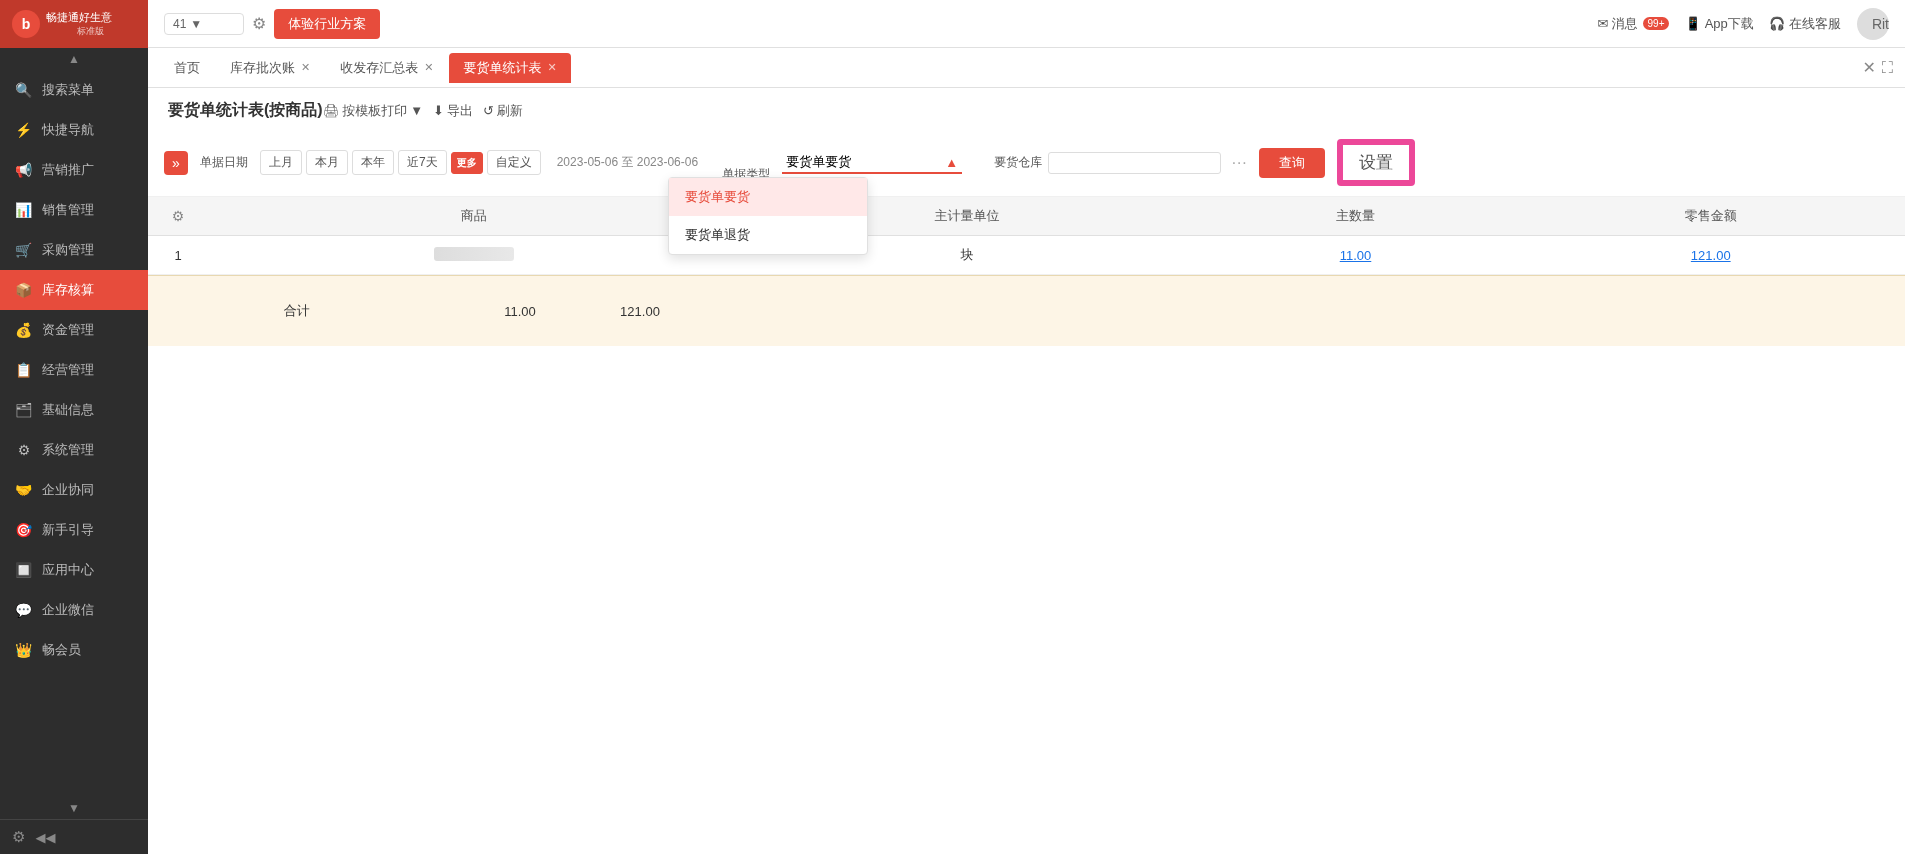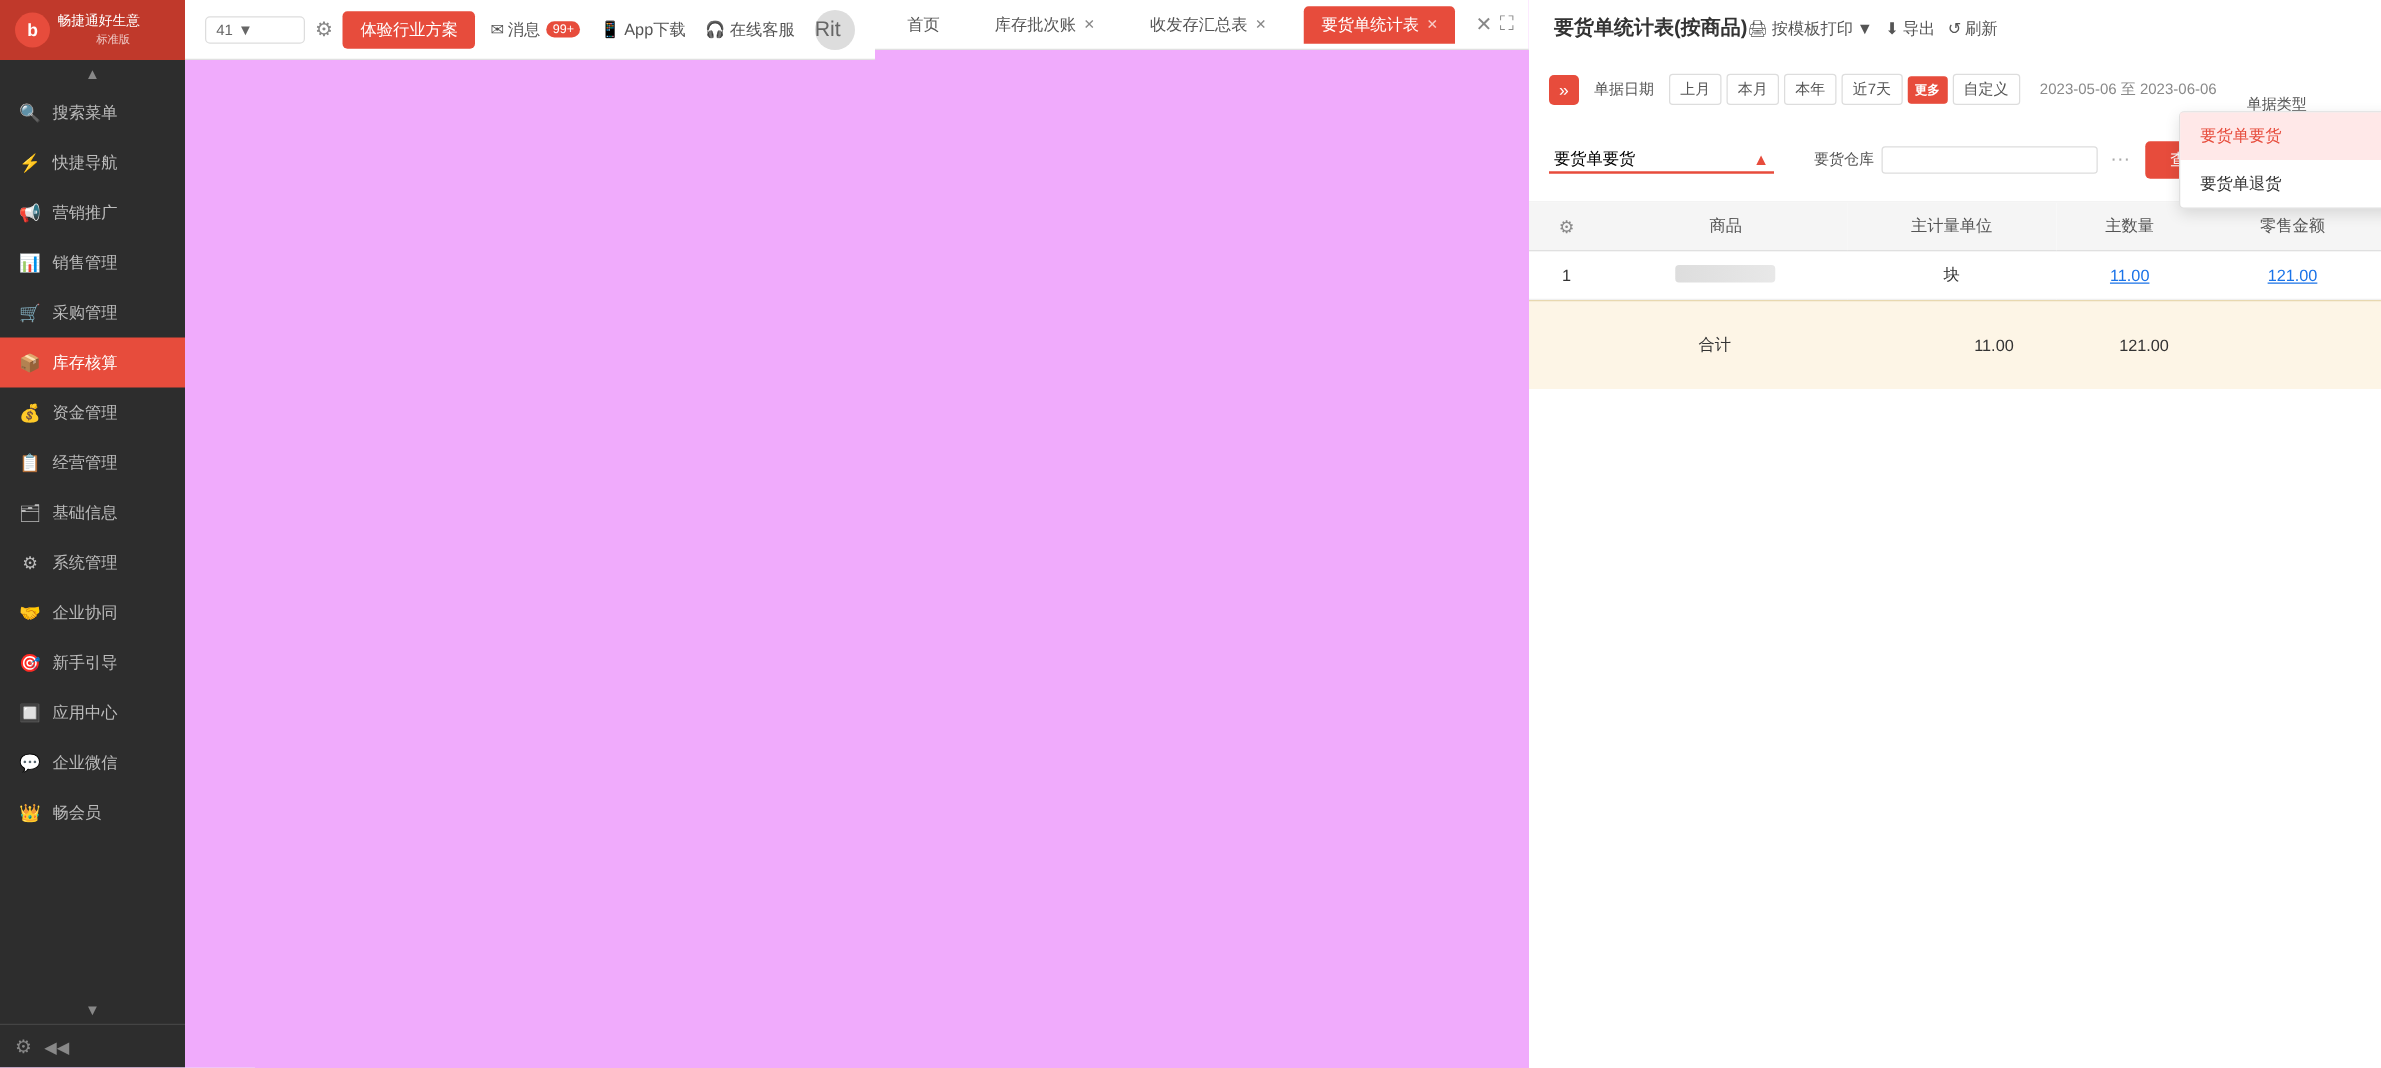--- a/index.html
+++ b/index.html
@@ -60,21 +60,21 @@
       display: flex;
       align-items: center;
       padding: 8px 12px;
       border-top: 1px solid #444;
       color: #888;
       font-size: 12px;
       gap: 10px;
     }
 
     
-    .main { flex: 1; display: flex; flex-direction: row; background: #f0abfc; overflow: hidden; }
+    .main { flex: 1; display: flex; flex-direction: column; background: #7f1d1d; overflow: hidden; }
 
     
     .topbar {
       background: white;
       border-bottom: 1px solid #e0e0e0;
       display: flex;
       align-items: center;
       padding: 0 16px;
       height: 48px;
       gap: 12px;
@@ -120,21 +120,21 @@
     .topbar-icon-item { display: flex; align-items: center; gap: 3px; cursor: pointer; }
 
     
     .tabs-bar {
       background: white;
       border-bottom: 1px solid #e0e0e0;
       display: flex;
       align-items: center;
       padding: 0 12px;
       height: 40px;
-      gap: 16px;
+      gap: 2px;
       flex-shrink: 0;
     }
     .tab {
       display: flex;
       align-items: center;
       padding: 6px 14px;
       font-size: 13px;
       cursor: pointer;
       color: #555;
       border-radius: 4px 4px 0 0;
@@ -418,21 +418,21 @@
         <span class="badge-red">99+</span>
       </div>
       <div class="topbar-icon-item">
         <span>📱</span>
         <span>App下载</span>
       </div>
       <div class="topbar-icon-item">
         <span>🎧</span>
         <span>在线客服</span>
       </div>
-      <div class="topbar-avatar" style="display:flex;align-items:center;justify-content:flex-start;font-size:17px;color:#666;background:#ddd;cursor:pointer;">
+      <div class="topbar-avatar" style="display:flex;align-items:center;justify-content:flex-end;font-size:14px;color:#666;background:#ddd;cursor:pointer;">
         <span>Rit</span>
       </div>
     </div>
   </div>
 
   <div class="tabs-bar">
     <div class="tab">
       <span>首页</span>
     </div>
     <div class="tab">

